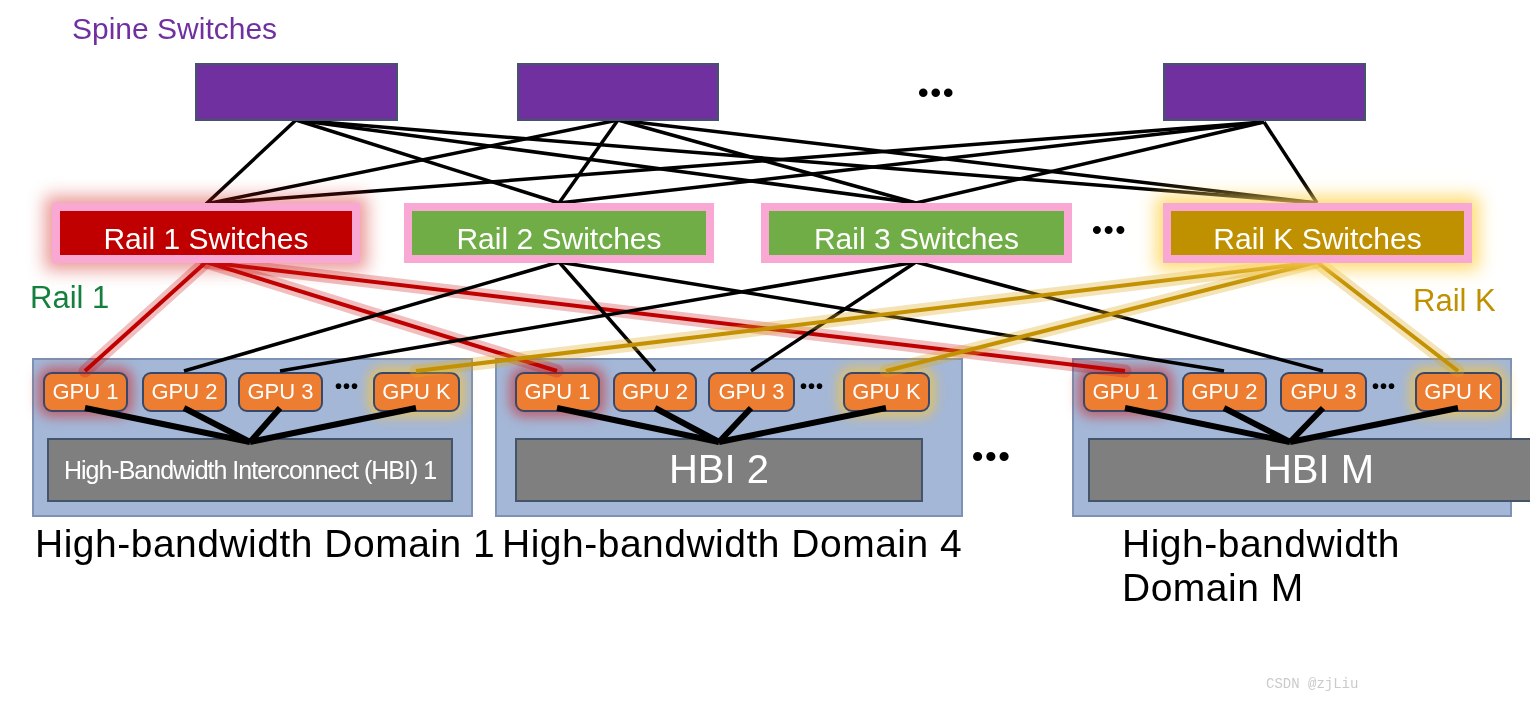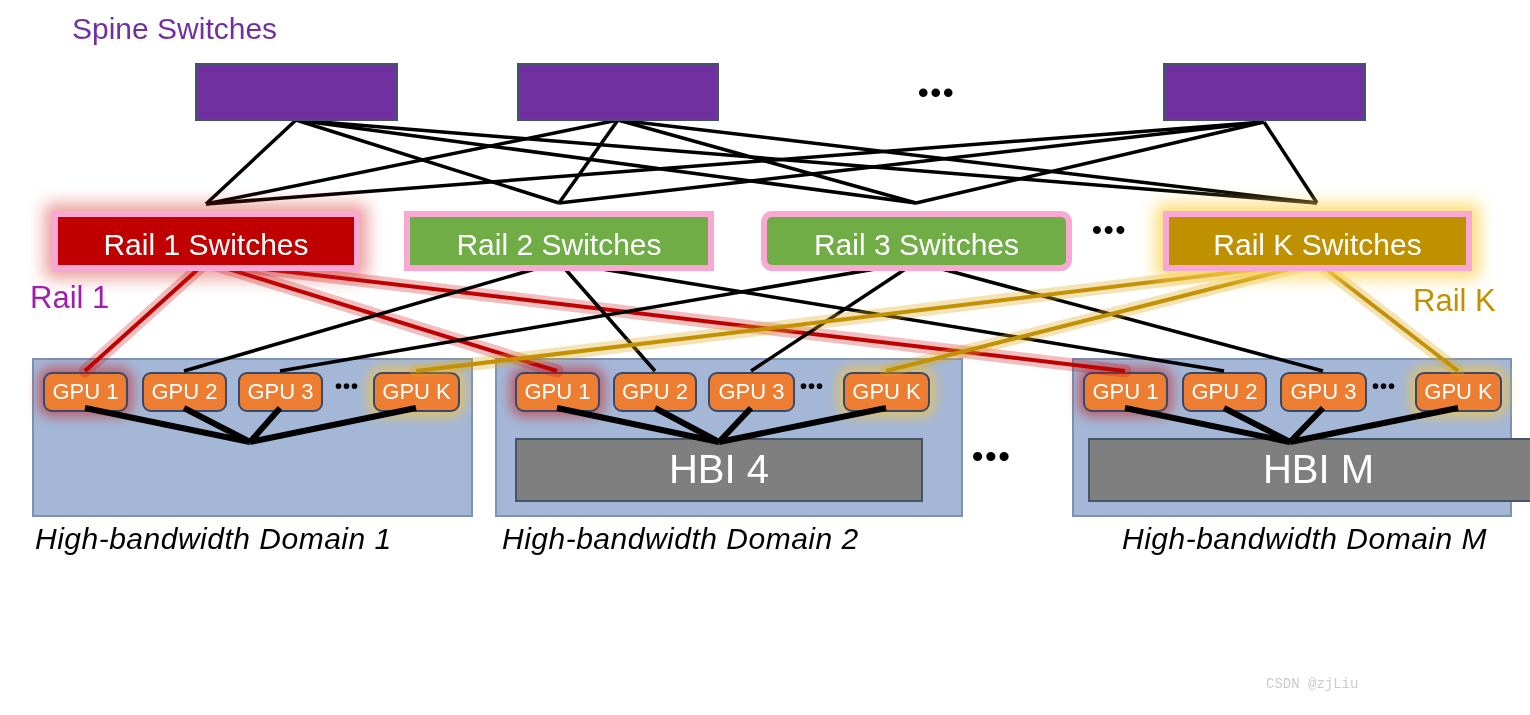--- a/index.html
+++ b/index.html
@@ -11,29 +11,29 @@
   .spine-label{left:28px;top:12px;font-size:30px;color:#7030A0;z-index:3;margin-left:44px;}
   .spine-box{top:63px;height:58px;background:#7030A0;border:2px solid #44546A;
              box-sizing:border-box;z-index:3;}
   #sb1{left:195px;width:203px;} #sb2{left:517px;width:202px;} #sb3{left:1163px;width:203px;}
 
   .dots{color:#000;font-weight:bold;z-index:3;letter-spacing:2px;}
   .spine-dots{left:918px;top:76px;font-size:30px;}
   .rail-dots{left:1092px;top:214px;font-size:28px;}
   .domain-dots{left:972px;top:438px;font-size:32px;}
 
-  .rail-box{top:203px;height:60px;box-sizing:border-box;border:6px solid #f9a8d4;
-            color:#fff;font-size:30px;text-align:center;line-height:56px;z-index:3;margin-top:8px;}
+  .rail-box{top:203px;height:60px;box-sizing:border-box;border:8px solid #f9a8d4;
+            color:#fff;font-size:30px;text-align:center;line-height:56px;z-index:3;}
   #rail1{left:52px;width:308px;background:#C00000;box-shadow:0 0 16px 7px rgba(208,30,25,0.45);}
   #rail2{left:404px;width:310px;background:#70AD47;}
-  #rail3{left:761px;width:311px;background:#70AD47;border-radius:11px;}
+  #rail3{left:761px;width:311px;background:#70AD47;}
   #railk{left:1163px;width:309px;background:#BF9000;box-shadow:0 0 16px 7px rgba(255,214,90,0.85);}
 
   .rail-tag{font-size:31px;z-index:3;}
-  #rail1-tag{left:30px;top:280px;color:#a21caf;}
+  #rail1-tag{left:30px;top:280px;color:#15803d;}
   #railk-tag{left:1413px;top:283px;color:#BF9000;}
 
   .domain{top:358px;height:159px;background:#A4B7D7;border:2px solid #7D92B4;
           box-sizing:border-box;position:absolute;z-index:1;}
   #d1{left:32px;width:441px;} #d2{left:495px;width:468px;} #d3{left:1072px;width:440px;}
 
   .gpu{position:absolute;top:12px;height:40px;box-sizing:border-box;background:#ED7D31;
        border:2px solid #37486B;border-radius:9px;color:#fff;font-size:22px;
        text-align:center;line-height:36px;z-index:3;}
   .gpu.first{box-shadow:0 0 12px 5px rgba(205,30,30,0.55);}
@@ -48,21 +48,21 @@
   #d3 .gpu-dots{left:298px;}     #d3 .gk{left:341px;width:87px;}
 
   .hbi{position:absolute;top:78px;height:64px;box-sizing:border-box;background:#7F7F7F;
        border:2px solid #44546A;color:#fff;text-align:center;z-index:3;}
   .hbi-small{font-size:25px;line-height:60px;letter-spacing:-1px;}
   .hbi-big{font-size:40px;line-height:58px;}
   #d1 .hbi{left:13px;width:406px;}
   #d2 .hbi{left:18px;width:408px;}
   #d3 .hbi{left:14px;width:451px;padding-left:10px;}
 
-  .domain-label{top:522px;font-size:30px;color:#000;letter-spacing:0.5px;z-index:3;font-style:italic;}
+  .domain-label{top:522px;font-size:39px;color:#000;letter-spacing:0.5px;z-index:3;}
   #dl1{left:35px;} #dl2{left:502px;} #dl3{left:1122px;}
 
   .caption{left:8px;top:660px;font-family:"Liberation Serif",serif;font-size:43px;
            color:#000;white-space:pre;letter-spacing:-1px;z-index:4;}
   .watermark{left:1266px;top:676px;font-size:14px;color:#BDBDBD;opacity:0.8;z-index:5;font-family:Liberation Mono, monospace;}
 </style>
 </head>
 <body>
 
 <div class="canvas">
@@ -139,41 +139,42 @@
   <div class="abs rail-box" id="railk">Rail K Switches</div>
   <div class="abs rail-tag" id="rail1-tag">Rail 1</div>
   <div class="abs rail-tag" id="railk-tag">Rail K</div>
 
   <div class="domain" id="d1">
     <div class="gpu g1 first">GPU 1</div>
     <div class="gpu g2">GPU 2</div>
     <div class="gpu g3">GPU 3</div>
     <div class="gpu-dots">•••</div>
     <div class="gpu gk last">GPU K</div>
+    <div class="hbi hbi-small">High-Bandwidth Interconnect (HBI) 1</div>
   </div>
 
   <div class="domain" id="d2">
     <div class="gpu g1 first">GPU 1</div>
     <div class="gpu g2">GPU 2</div>
     <div class="gpu g3">GPU 3</div>
     <div class="gpu-dots">•••</div>
     <div class="gpu gk last">GPU K</div>
-    <div class="hbi hbi-big">HBI 4</div>
+    <div class="hbi hbi-big">HBI 2</div>
   </div>
 
   <div class="abs dots domain-dots">•••</div>
 
   <div class="domain" id="d3">
     <div class="gpu g1 first">GPU 1</div>
     <div class="gpu g2">GPU 2</div>
     <div class="gpu g3">GPU 3</div>
     <div class="gpu-dots">•••</div>
     <div class="gpu gk last">GPU K</div>
     <div class="hbi hbi-big">HBI M</div>
   </div>
 
   <div class="abs domain-label" id="dl1">High-bandwidth Domain 1</div>
-  <div class="abs domain-label" id="dl2">High-bandwidth Domain 2</div>
+  <div class="abs domain-label" id="dl2">High-bandwidth Domain 4</div>
   <div class="abs domain-label" id="dl3">High-bandwidth Domain M</div>
 
   <div class="abs watermark">CSDN @zjLiu</div>
 
 </div>
 
 </body></html>

